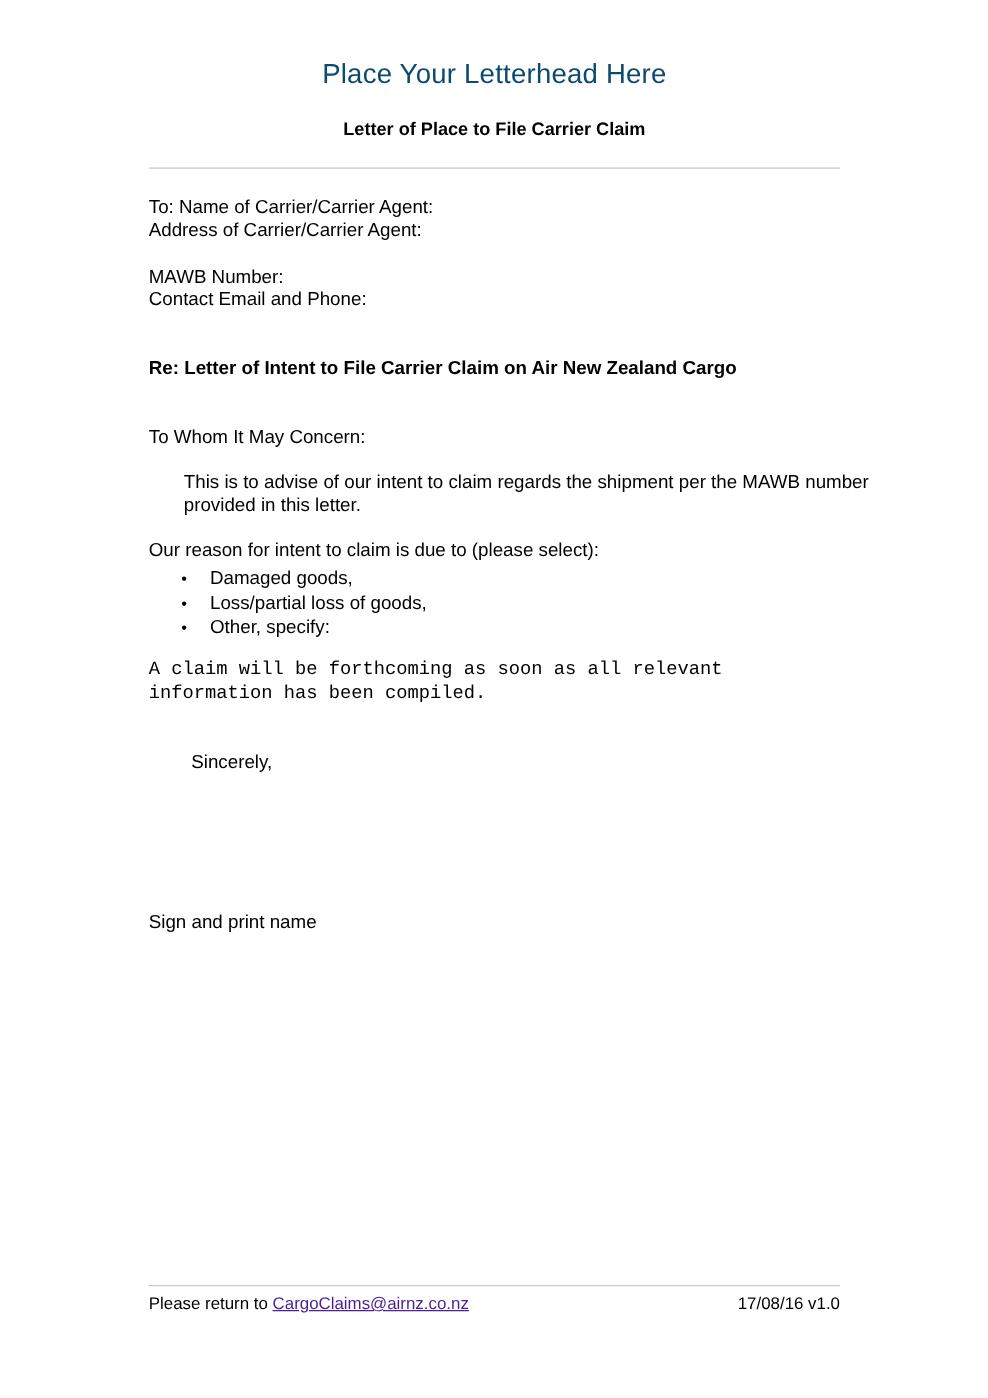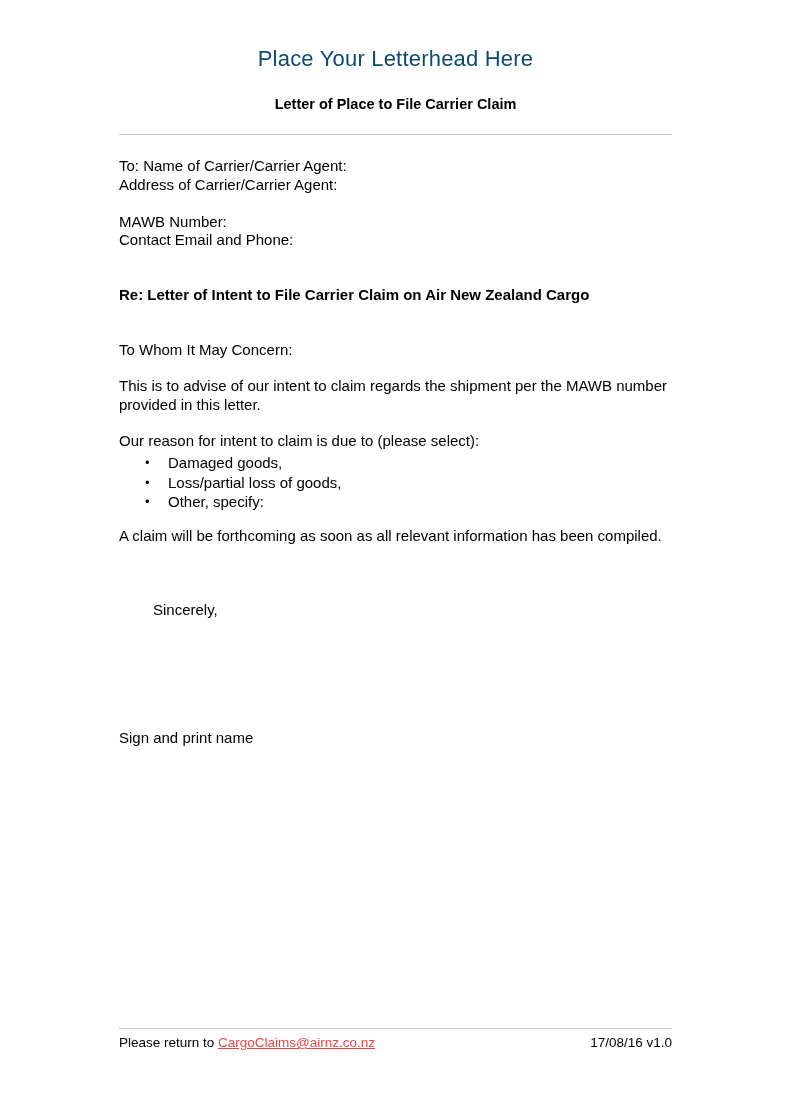--- a/index.html
+++ b/index.html
@@ -56,23 +56,23 @@
     position: absolute;
     left: 119px;
     width: 553px;
     font-size: 15px;
     line-height: 18.5px;
     color: #000;
   }
   .addr-block { top: 157px; }
   .ref-block  { top: 286px; font-weight: bold; }
   .salutation { top: 341px; }
-  .para-1     { top: 377px; }
+  .para-1     { top: 377px; margin-left: 28px; }
   .reason-lead{ top: 432px; }
-  .closing-para { top: 527px; }
+  .closing-para { top: 527px; font-family: Liberation Mono, monospace; }
   .sincerely  { top: 601px; margin-left: 34px; }
   .signline   { top: 729px; }
 
   .body-block .line { display: block; white-space: pre-wrap; }
 
   .reason-list {
     position: absolute;
     left: 119px;
     top: 453px;
     width: 553px;
@@ -111,21 +111,21 @@
     width: 553px;
     display: flex;
     align-items: baseline;
     justify-content: space-between;
     font-size: 13.5px;
     line-height: 18px;
     color: #000;
   }
   .footer-left { white-space: pre; }
   .footer-email {
-    color: #ef4444;
+    color: #4c1d95;
   }
   .footer-right { white-space: pre; }
 </style>
 </head>
 <body>
 
 <div class="page">
 
   <div class="letterhead">Place Your Letterhead Here</div>
 

